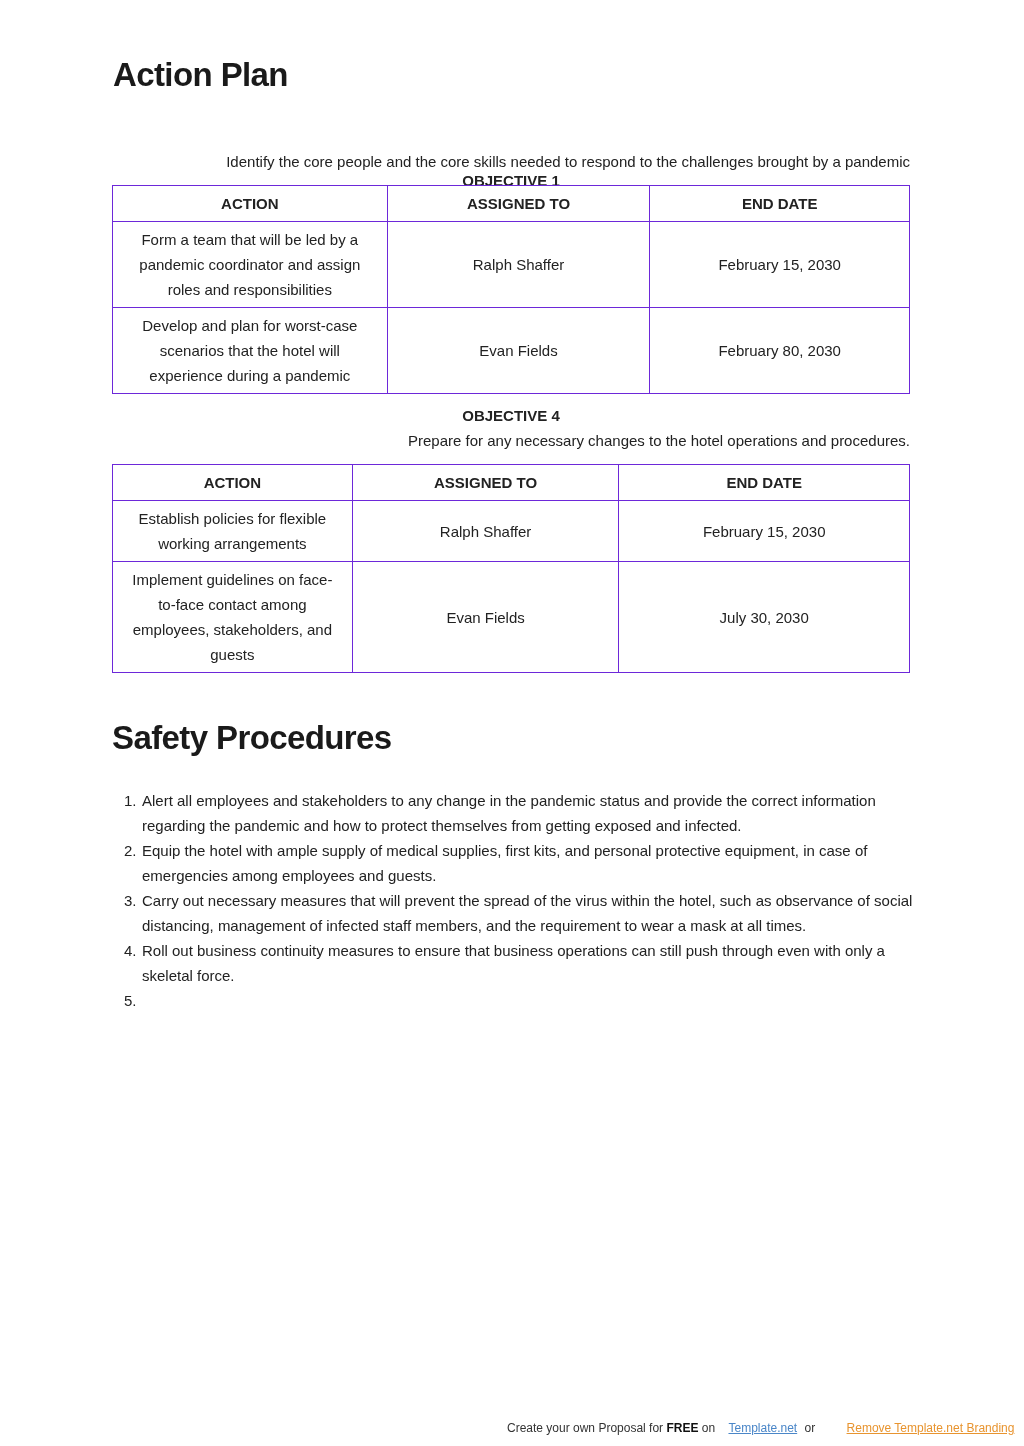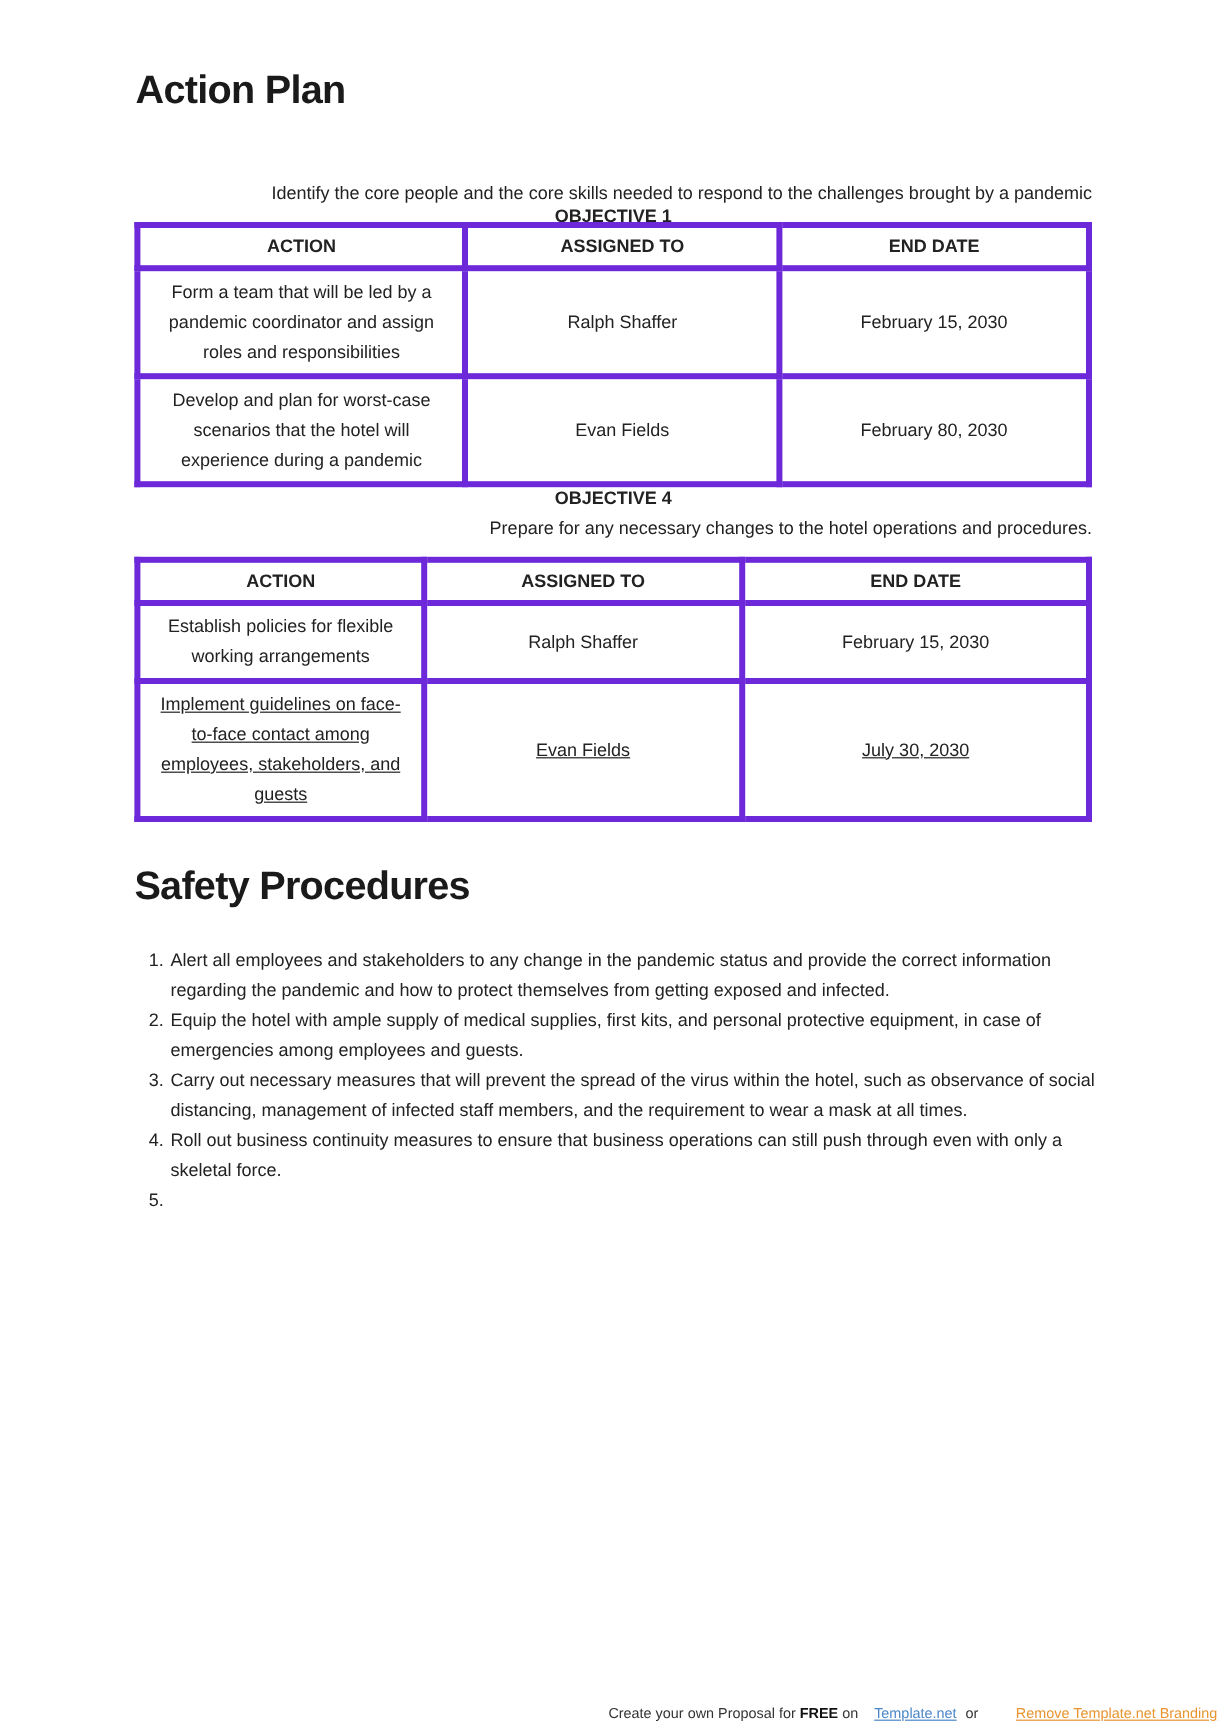--- a/index.html
+++ b/index.html
@@ -52,42 +52,42 @@
     }
     table {
       position: absolute;
       left: 0;
       width: 798px;
       border-collapse: collapse;
       font-size: 15px;
       color: #222;
     }
     th, td {
-      border: 5px solid #6d28d9;
+      border: 1px solid #6d28d9;
       text-align: center;
       vertical-align: middle;
       line-height: 25px;
       padding: 5px 12px;
     }
     th {
       font-weight: 700;
       height: 36px;
       padding: 0 12px;
     }
     .t1 { top: 185px; }
     .t1 .c1 { width: 275px; }
     .t1 .c2 { width: 263px; }
     .t1 .c3 { width: 260px; }
     .t1 tr.r { height: 86px; }
     .t2 { top: 464px; }
     .t2 .c1 { width: 240px; }
     .t2 .c2 { width: 267px; }
     .t2 .c3 { width: 291px; }
     .t2 tr.r1 { height: 61px; }
-    .t2 tr.r2 { height: 111px; text-decoration: underline; }
+    .t2 tr.r2 { height: 111px; }
     .title-safety { position: absolute; top: 718px; left: 0; }
     ol.procedures {
       position: absolute;
       top: 788px;
       left: 30px;
       width: 772px;
       font-size: 15px;
       line-height: 25px;
       color: #222;
       padding-left: 0;

